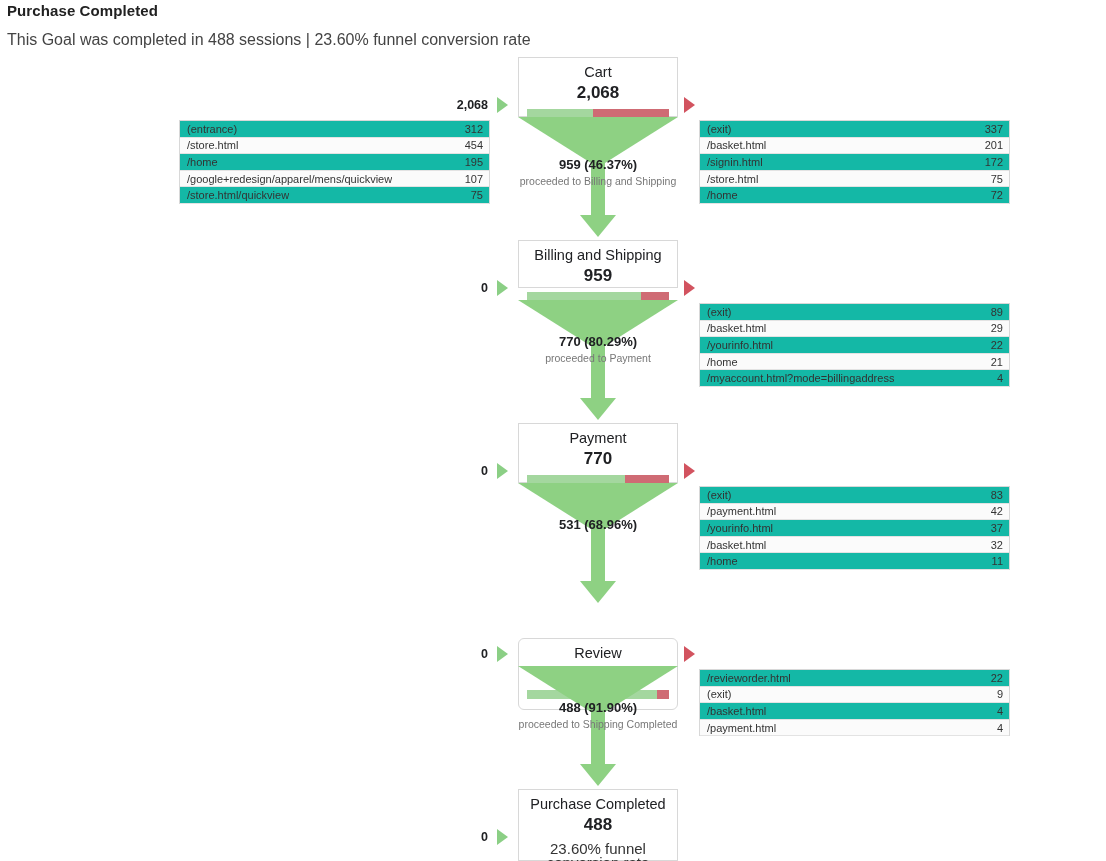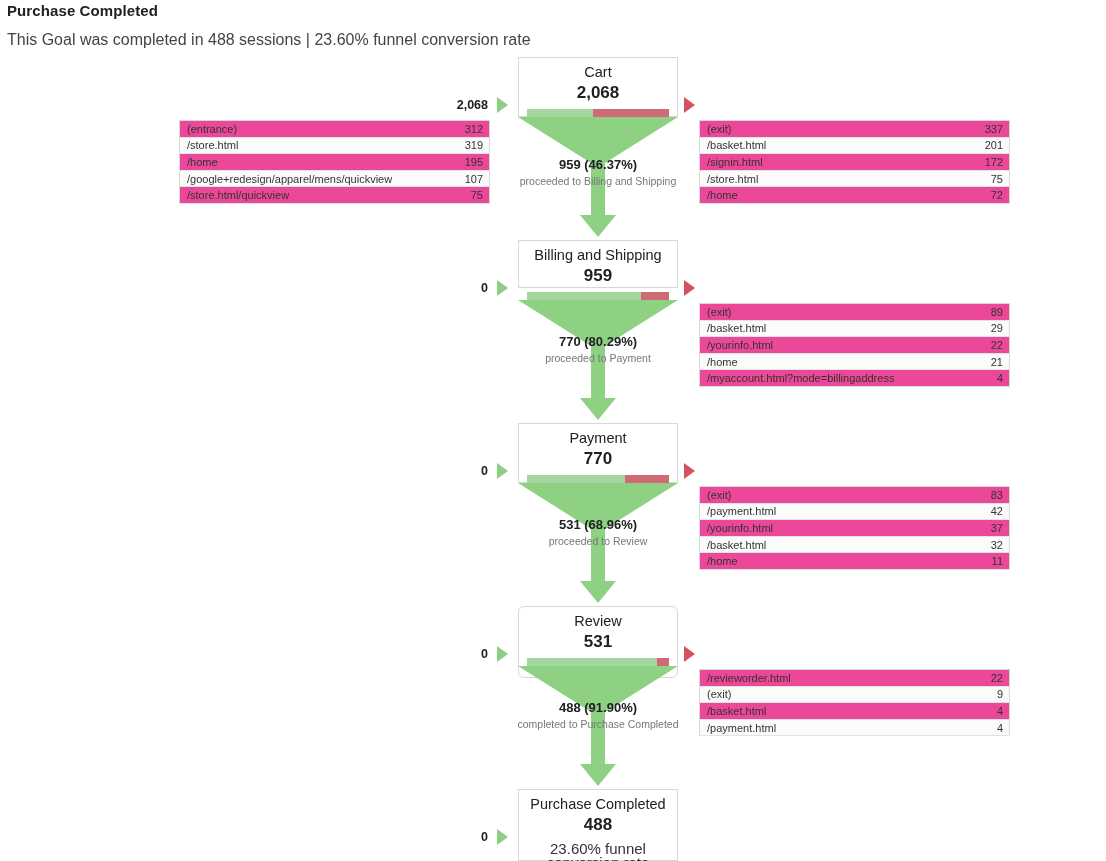--- a/index.html
+++ b/index.html
@@ -166,21 +166,21 @@
   }
   .path-row {
     display: flex;
     justify-content: space-between;
     align-items: center;
     height: 16.6px;
     border-bottom: 1px solid #e3e3e3;
     padding: 0 6px 0 7px;
     box-sizing: border-box;
     color: #333333;
-    background: #ec4899;
+    background: #14b8a6;
   }
   .path-row:nth-child(even) { background: #fbfbfb; }
   .path-label {
     white-space: nowrap;
     overflow: hidden;
     text-overflow: ellipsis;
   }
   .path-count {
     white-space: nowrap;
     padding-left: 10px;
@@ -209,21 +209,21 @@
     <div class="caret red-r" style="left:684px;top:97px;"></div>
     <div class="side-num right" style="left:703px;top:98px;width:100px;">1,109</div>
 
     <div class="path-table" style="left:179px;top:120px;width:311px;">
       <div class="path-row">
         <span class="path-label">(entrance)</span>
         <span class="path-count">312</span>
       </div>
       <div class="path-row">
         <span class="path-label">/store.html</span>
-        <span class="path-count">319</span>
+        <span class="path-count">454</span>
       </div>
       <div class="path-row">
         <span class="path-label">/home</span>
         <span class="path-count">195</span>
       </div>
       <div class="path-row">
         <span class="path-label">/google+redesign/apparel/mens/quickview</span>
         <span class="path-count">107</span>
       </div>
       <div class="path-row">
@@ -351,24 +351,23 @@
 
     <div class="connector" style="top:483px;height:120px;">
       <div class="trap">
         <svg width="160" height="46" viewBox="0 0 160 46">
             <polygon points="0,0 160,0 87,46 73,46" fill="#8ed183"></polygon>
           </svg>
       </div>
       <div class="stem" style="top:46px;height:52px;"></div>
       <div class="arrowhead" style="top:98px;"></div>
       <div class="conn-label" style="top:34px;">531 (68.96%)</div>
-      <div class="conn-sub" style="top:51px;">proceeded to Review</div>
-    </div>
-
-    <div class="stage" style="top:606px;height:72px;border-radius:6px;">
+    </div>
+
+    <div class="stage" style="top:638px;height:72px;border-radius:6px;">
       <div class="stage-name">Review</div>
       <div class="stage-value">531</div>
       <div class="bar">
         <div class="bar-green" style="width:91.90%;"></div>
       </div>
     </div>
     <div class="side-num left" style="left:400px;top:647px;width:88px;">0</div>
     <div class="caret green-r" style="left:497px;top:646px;"></div>
     <div class="caret red-r" style="left:684px;top:646px;"></div>
     <div class="side-num right" style="left:703px;top:647px;width:100px;">43</div>
@@ -394,21 +393,21 @@
 
     <div class="connector" style="top:666px;height:120px;">
       <div class="trap">
         <svg width="160" height="46" viewBox="0 0 160 46">
             <polygon points="0,0 160,0 87,46 73,46" fill="#8ed183"></polygon>
           </svg>
       </div>
       <div class="stem" style="top:46px;height:52px;"></div>
       <div class="arrowhead" style="top:98px;"></div>
       <div class="conn-label" style="top:34px;">488 (91.90%)</div>
-      <div class="conn-sub" style="top:51px;">completed to Purchase Completed</div>
+      <div class="conn-sub" style="top:51px;">proceeded to Shipping Completed</div>
     </div>
 
     <div class="stage" style="top:789px;height:72px;">
       <div class="stage-name">Purchase Completed</div>
       <div class="stage-value">488</div>
       <div class="stage-note">23.60% funnel conversion rate</div>
     </div>
     <div class="side-num left" style="left:400px;top:830px;width:88px;">0</div>
     <div class="caret green-r" style="left:497px;top:829px;"></div>
 

